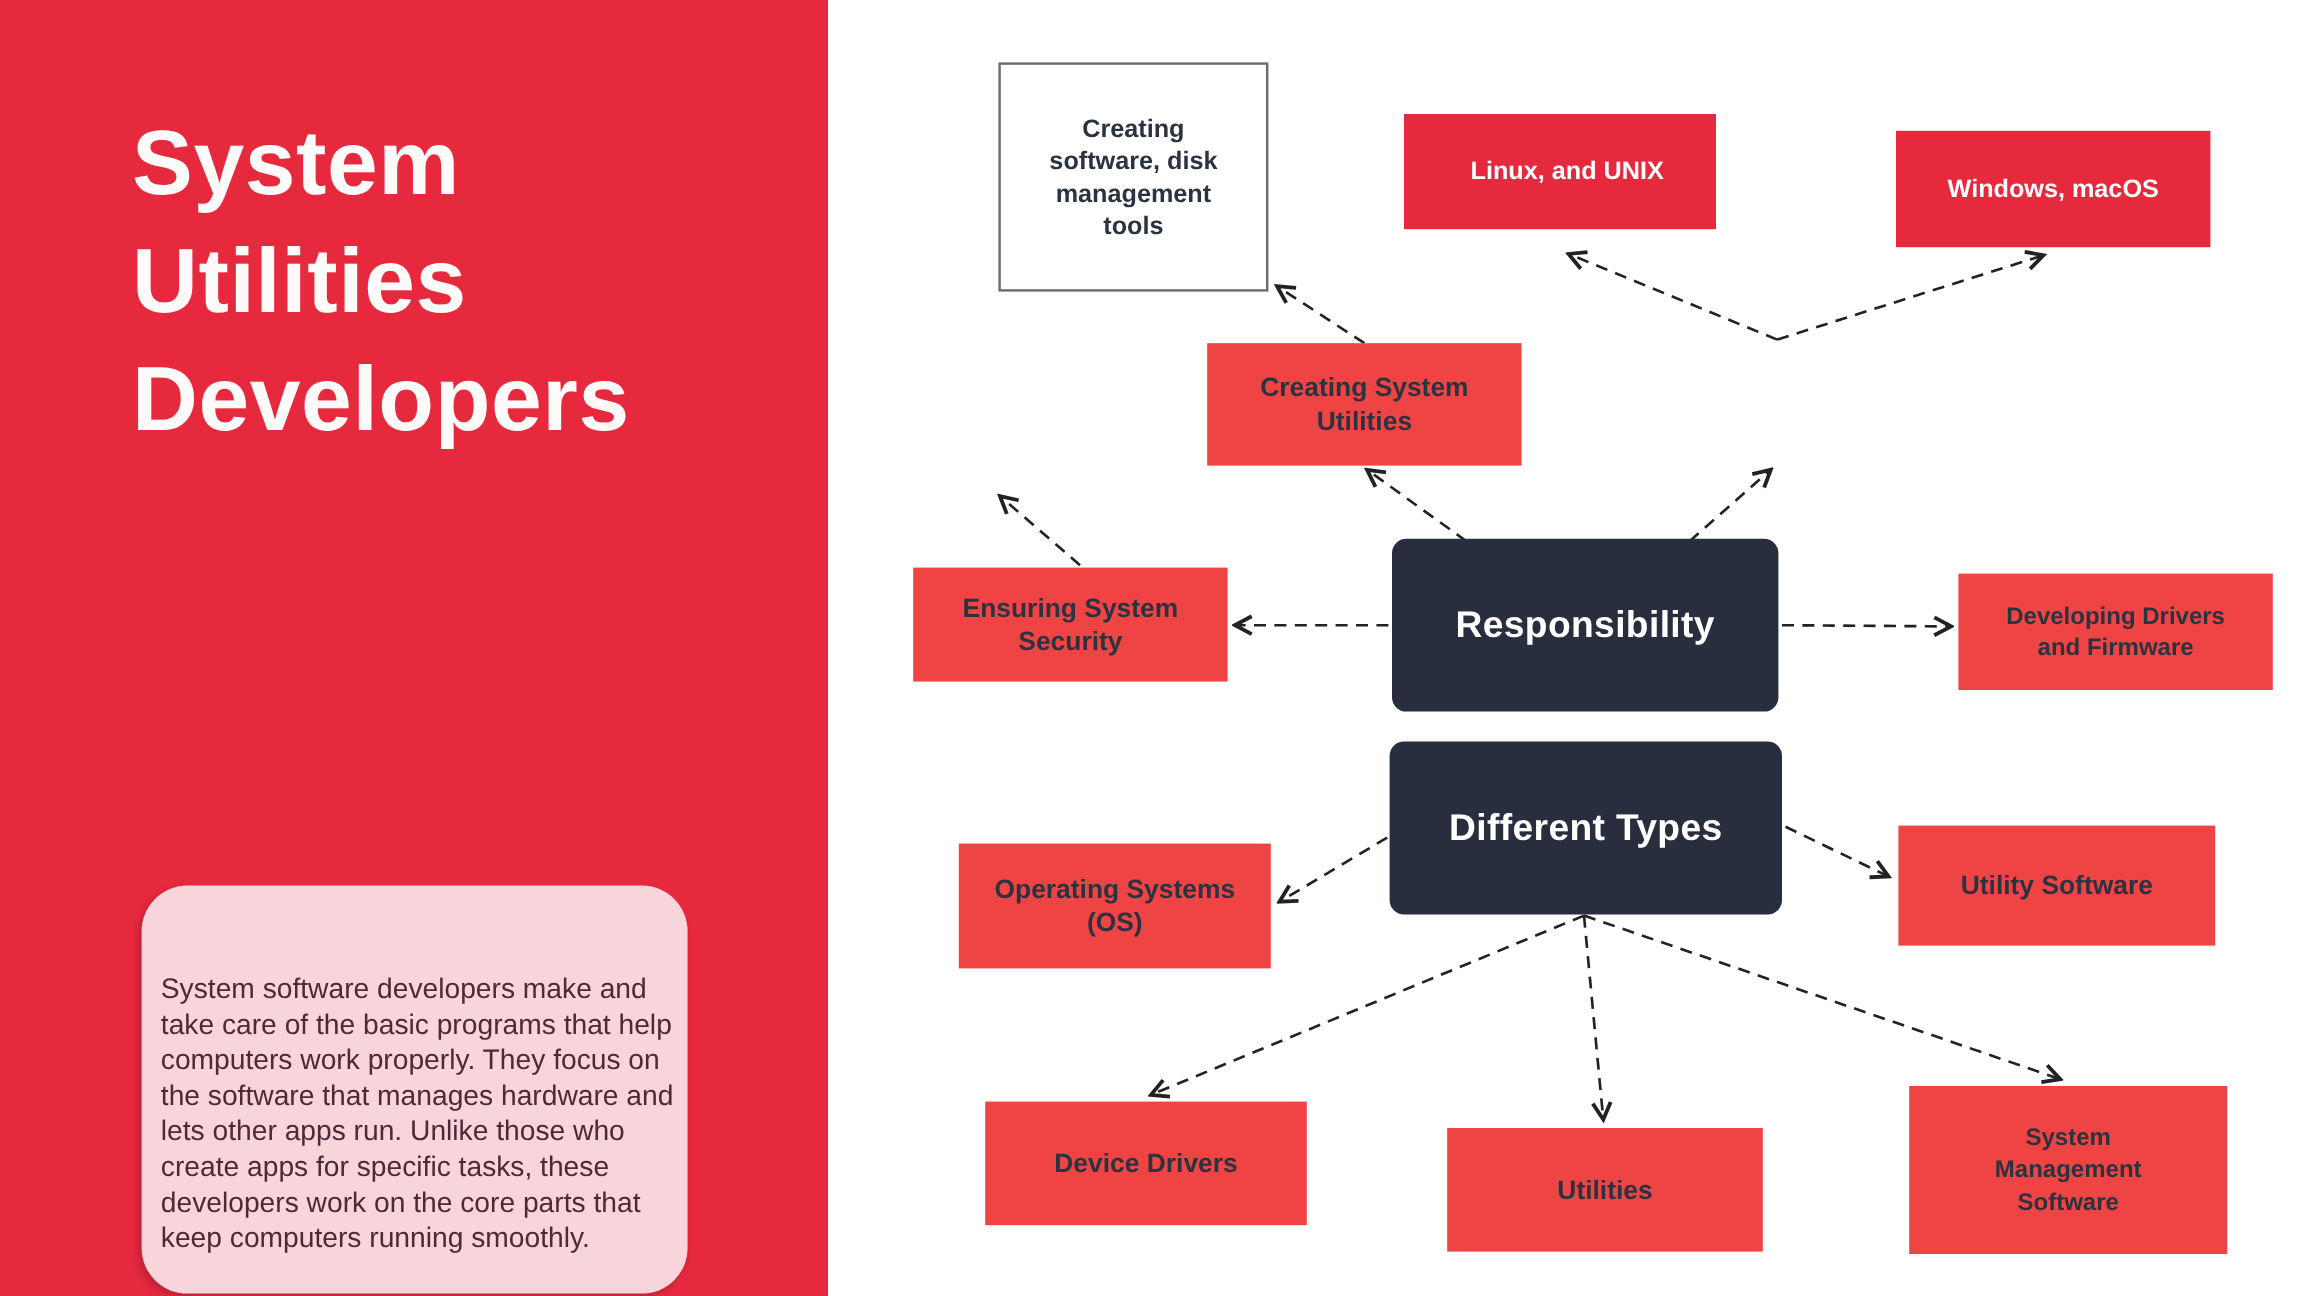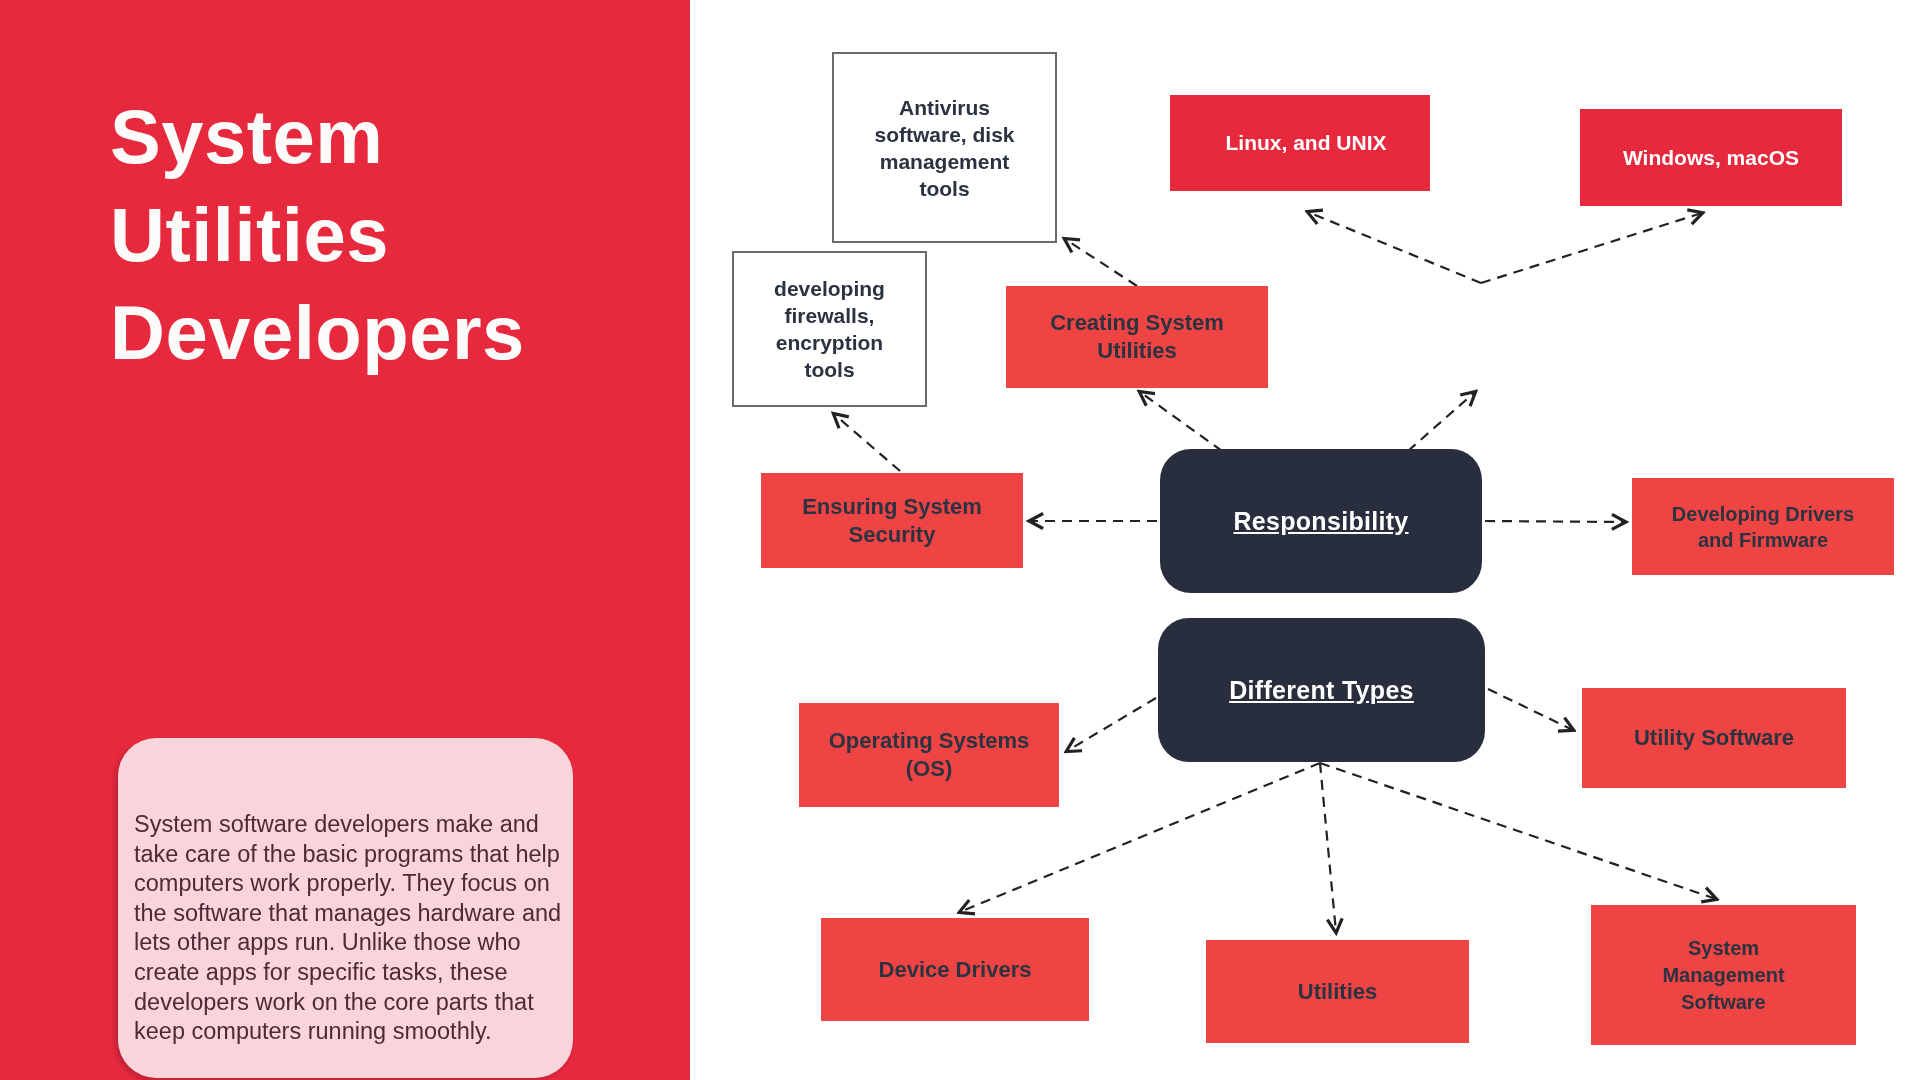--- a/index.html
+++ b/index.html
@@ -31,22 +31,22 @@
   }
 
   
   .node {
     position: absolute; display: flex; align-items: center; justify-content: center;
     text-align: center; z-index: 2;
   }
   .node .lbl { display: inline-block; }
 
   .hub {
-    background: #282e3d; color: #ffffff; border-radius: 31px;
-    font-size: 25px; font-weight: 700; letter-spacing: 0.3px; text-decoration: underline;
+    background: #282e3d; color: #ffffff; border-radius: 12px;
+    font-size: 31px; font-weight: 700; letter-spacing: 0.3px;
   }
   .gray {
     background: #ef4444; color: #2b3240;
     font-size: 22px; font-weight: 700; line-height: 28px;
   }
   .outline {
     background: #ffffff; border: 2px solid #6b6b6b; color: #2b3240;
     font-size: 21px; font-weight: 700; line-height: 27px;
   }
   .redbox {
@@ -114,24 +114,21 @@
     <line x1="1157" y1="521" x2="1030" y2="521" marker-end="url(#arr)"></line>
     <line x1="1485" y1="521" x2="1625" y2="522" marker-end="url(#arr)"></line>
     <line x1="1156" y1="698" x2="1067" y2="751" marker-end="url(#arr)"></line>
     <line x1="1488" y1="689" x2="1573" y2="730" marker-end="url(#arr)"></line>
     <line x1="1320" y1="763" x2="960" y2="912" marker-end="url(#arr)"></line>
     <line x1="1320" y1="763" x2="1336" y2="932" marker-end="url(#arr)"></line>
     <line x1="1320" y1="763" x2="1716" y2="899" marker-end="url(#arr)"></line>
   </svg>
 
   <div class="node outline n-antivirus">
-    <span class="lbl">Antivirus software, disk management tools</span>
-  </div>
-  <div class="node outline n-firewalls">
-    <span class="lbl">developing firewalls, encryption tools</span>
+    <span class="lbl">Creating software, disk management tools</span>
   </div>
 
   <div class="node redbox n-linux">
     <span class="lbl">Linux, and UNIX</span>
   </div>
   <div class="node redbox n-windows">
     <span class="lbl">Windows, macOS</span>
   </div>
 
   <div class="node gray n-creating">

